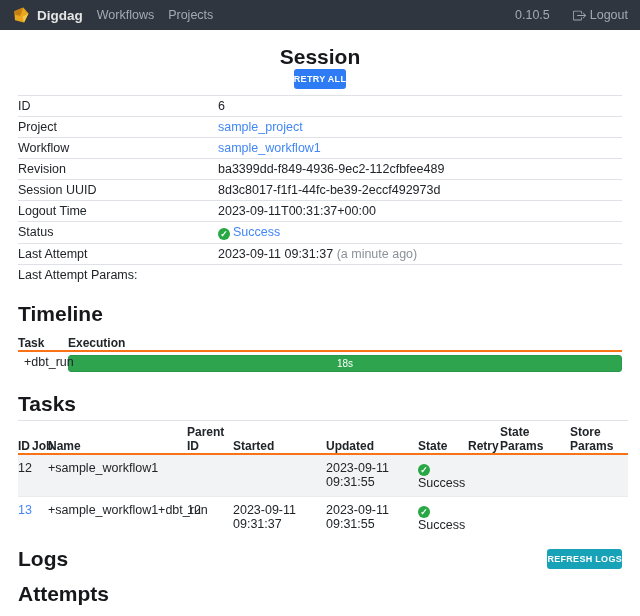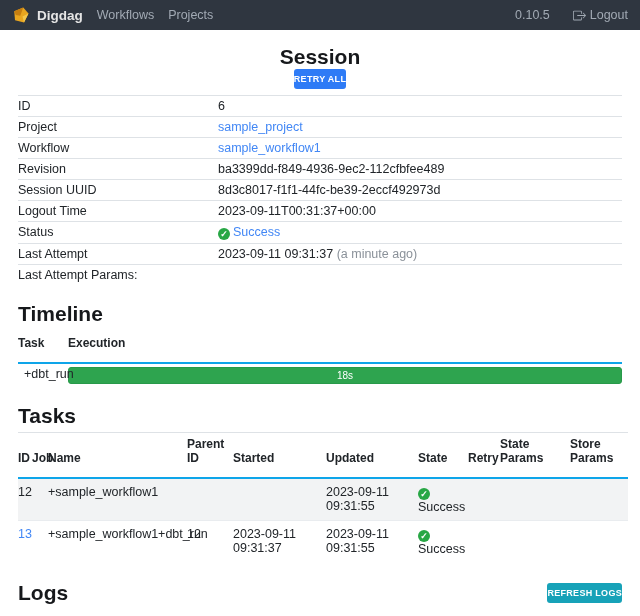--- a/index.html
+++ b/index.html
@@ -47,42 +47,42 @@
   .check {
     display: inline-flex; width: 12px; height: 12px; border-radius: 50%;
     background: #28a745; color: #fff; font-size: 9px; line-height: 12px;
     align-items: center; justify-content: center; font-weight: 700;
     vertical-align: -1px; margin-right: 3px;
   }
 
   
   .mt { margin-top: 16px; }
   thead th { font-size: 12px; font-weight: 700; vertical-align: bottom;
-             border-bottom: 2px solid #0ea5e9; padding: 4px 8px 12px 0; }
+             border-bottom: 2px solid #f97316; padding: 4px 8px 0 0; }
   .tl-table { margin-top: 6px; }
   .tl-table col.c-task { width: 50px; }
   .tl-table tbody td { padding: 3px 0 3px 0; }
   .tl-task { padding-left: 6px !important; }
   .bar {
     height: 17px; background: #2ea44f; border: 1px solid #28994a; border-radius: 3px;
     color: #fff; font-size: 10px; display: flex; align-items: center; justify-content: center;
   }
 
   
   .tasks-table { margin-top: 4px; border-top: 1px solid #dee2e6; }
   .tasks-table thead th { padding-right: 4px; }
   .tasks-table tbody td { padding: 6px 4px 6px 0; border-top: 1px solid #e9ecef; }
   .tasks-table tbody tr.striped { background: #f2f3f4; }
   .state-text { display: block; }
   .c-id { width: 14px; } .c-job { width: 16px; } .c-name { width: 139px; }
   .c-parent { width: 46px; } .c-start { width: 93px; } .c-upd { width: 92px; }
   .c-state { width: 50px; } .c-retry { width: 32px; } .c-sparams { width: 70px; }
   .c-stparams { width: 58px; }
 
-  .logs-head { margin-top: 18px; display: flex; align-items: center; justify-content: space-between; }
+  .logs-head { margin-top: 8px; display: flex; align-items: center; justify-content: space-between; }
 </style>
 </head>
 <body>
 
 <nav class="navbar">
   <div class="nav-left">
     <span class="brand-wrap">
       <span style="display:inline-flex;">
         <svg width="18" height="18" viewBox="0 0 24 24">
           <polygon points="3,7 15,2 22,10 16,22 4,19" fill="#e9a61f"></polygon>

